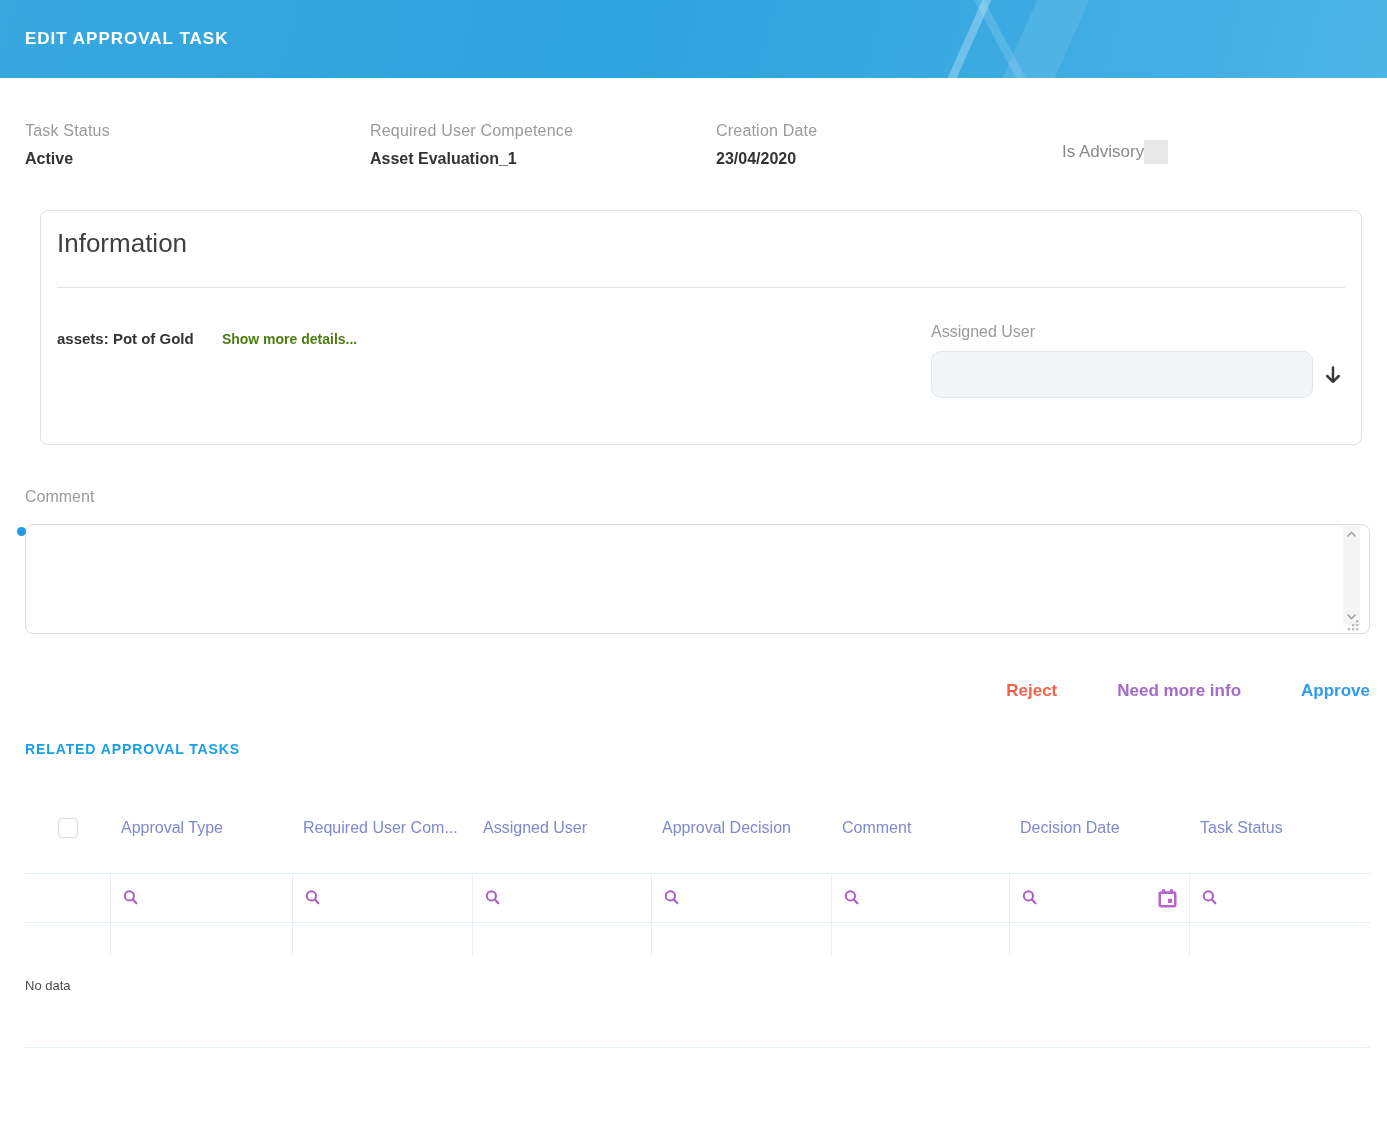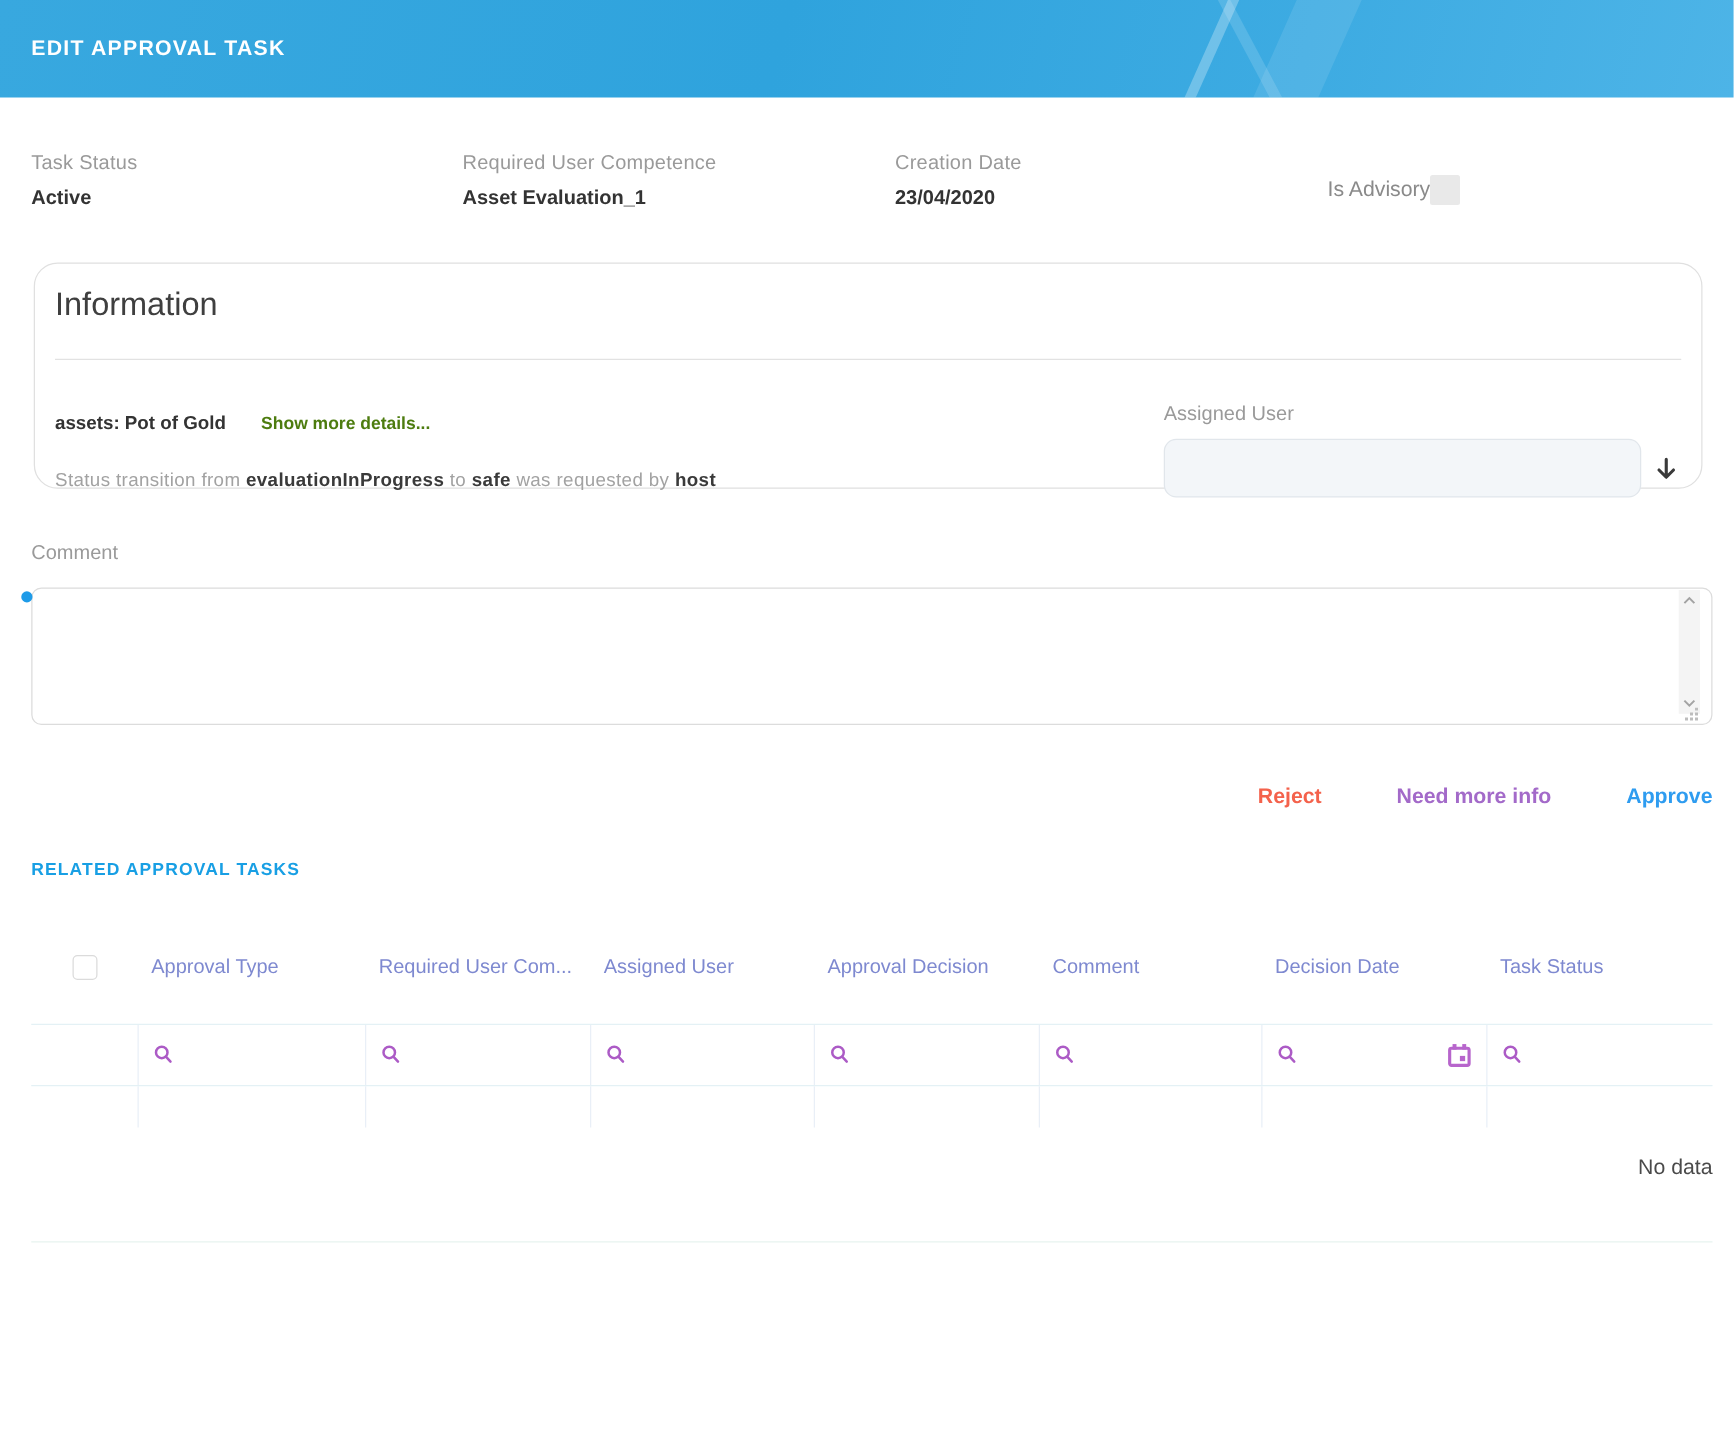--- a/index.html
+++ b/index.html
@@ -20,21 +20,21 @@
   .meta { position:relative; margin:44px 25px 0; height:58px; }
   .meta-item { position:absolute; top:0; }
   .meta-item .lbl { font-size:16px; color:#9a9a9a; letter-spacing:.2px; }
   .meta-item .val { margin-top:10px; font-size:16px; font-weight:bold; color:#333; }
   .m1 { left:0; } .m2 { left:345px; } .m3 { left:691px; }
   .advisory { position:absolute; left:1037px; top:18px; display:flex; align-items:center; }
   .advisory .lbl2 { font-size:17px; color:#8a8a8a; }
   .adv-box { width:24px; height:24px; background:#e9e9e9; border-radius:2px; }
 
   
-  .info-card { margin:30px 25px 0 27px; height:181px; border:1px solid #e0e0e0; border-radius:19px; }
+  .info-card { margin:30px 25px 0 40px; height:235px; border:1px solid #e0e0e0; border-radius:8px; }
   .card-title { padding:17px 16px 0; font-size:26px; color:#3f3f3f; }
   .card-divider { margin:28px 16px 0; border-top:1px solid #e2e2e2; }
   .card-content { display:flex; justify-content:space-between; padding:0 16px; }
   .card-left { margin-top:42px; }
   .assets-line { font-size:15px; font-weight:bold; color:#333; }
   .show-more { margin-left:24px; color:#4d7c0f; font-size:14px; font-weight:bold; cursor:pointer; }
   .status-line { margin-top:29px; font-size:15px; color:#a2a2a2; letter-spacing:.3px; }
   .status-line b { color:#3a3a3a; }
   .card-right { width:414px; margin-top:35px; }
   .assigned-lbl { font-size:16px; color:#9a9a9a; }
@@ -68,21 +68,21 @@
   .ghead { height:90px; align-items:center; }
   .ghead .hcell { padding-left:11px; font-size:16px; color:#7e89d0; white-space:nowrap; overflow:hidden; }
   .ghead .cbcell { display:flex; justify-content:center; padding-left:0; }
   .sel-all { width:20px; height:20px; background:#fff; border:1px solid #dbdbdb; border-radius:4px; }
   .gfilter { height:50px; border-top:1px solid #e4f1f5; border-bottom:1px solid #e4f1f5; }
   .gfilter .fcell { display:flex; align-items:center; padding:0 11px; }
   .gfilter .fcell + .fcell { border-left:1px solid #e9eff7; }
   .gfilter .fdate { justify-content:space-between; }
   .gstub { height:33px; }
   .gstub .scell + .scell { border-left:1px solid #e9eff7; }
-  .no-data { height:91px; padding-top:22px; text-align:right; font-size:17px; color:#4a4a4a; }
+  .no-data { height:91px; padding-top:22px; text-align:left; font-size:13px; color:#4a4a4a; }
   .grid-bottom { border-top:1px solid #e7f3f0; width:1345px; }
 </style>
 </head>
 <body>
 
 <div class="app-header">
   <span class="streak s1"></span>
   <span class="streak s2"></span>
   <span class="streak s3"></span>
   <span class="app-title">EDIT APPROVAL TASK</span>
@@ -109,28 +109,20 @@
 
 <div class="info-card">
   <div class="card-title">Information</div>
   <div class="card-divider"></div>
   <div class="card-content">
     <div class="card-left">
       <div class="assets-line">
         <span>assets:</span>
         <span>Pot of Gold</span>
         <span class="show-more">Show more details...</span>
-      </div>
-      <div class="status-line">
-        <span>Status transition from</span>
-        <b>evaluationInProgress</b>
-        <span>to</span>
-        <b>safe</b>
-        <span>was requested by</span>
-        <b>host</b>
       </div>
     </div>
     <div class="card-right">
       <div class="assigned-lbl">Assigned User</div>
       <div class="assigned-row">
         <input class="assigned-input" value="" style="">
         <svg width="24" height="24" viewBox="0 0 24 24">
           <path d="M12 4.5v14M6.2 13 12 18.8 17.8 13" fill="none" stroke="#3a3a3a" stroke-width="2.5" stroke-linecap="round" stroke-linejoin="round"></path>
         </svg>
       </div>

